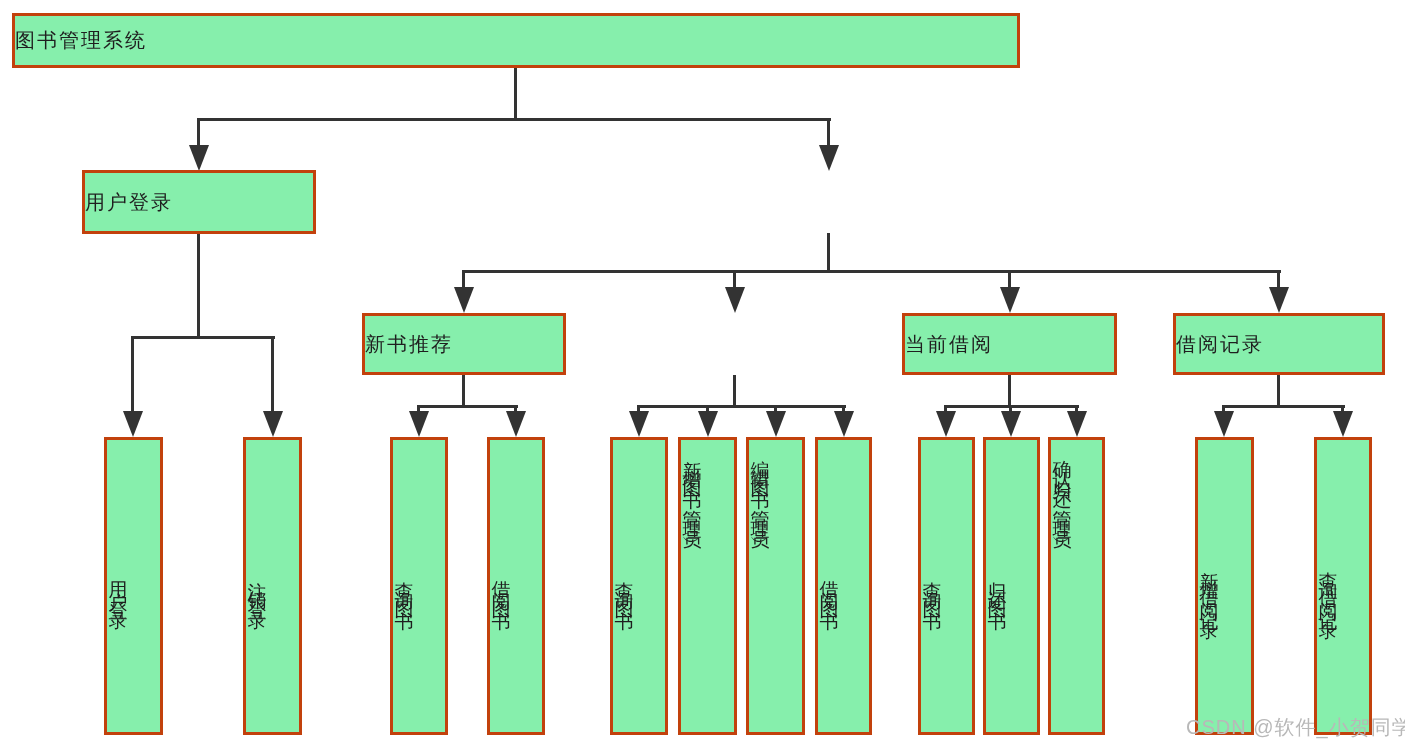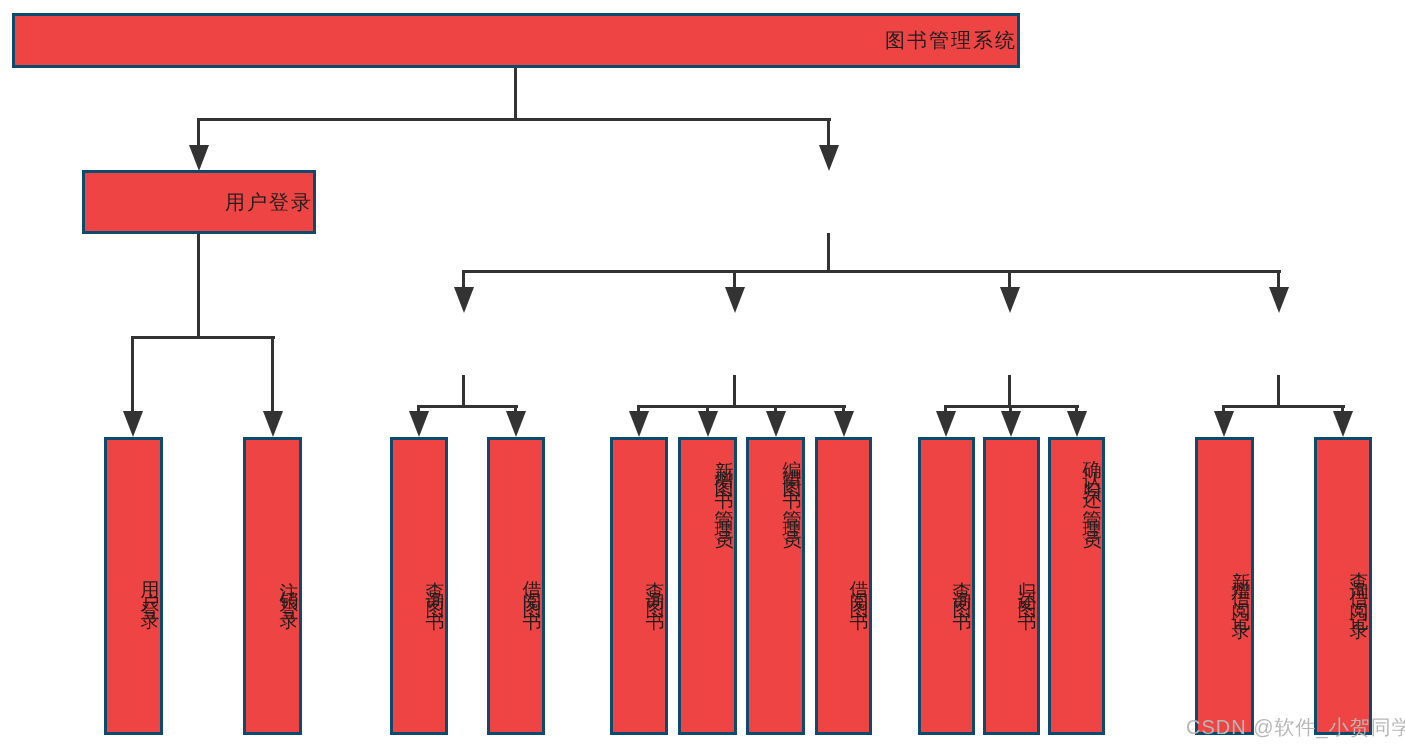--- a/index.html
+++ b/index.html
@@ -12,26 +12,26 @@
     position: relative;
     width: 1405px;
     height: 747px;
     background: #ffffff;
     overflow: hidden;
   }
   
   .node {
     position: absolute;
     box-sizing: border-box;
-    background: #ef4444;
-    border: 3px solid #0c4a6e;
+    background: #86efac;
+    border: 3px solid #c2410c;
     color: #1f1f1f;
     display: flex;
     align-items: center;
-    justify-content: flex-end;
+    justify-content: flex-start;
     font-size: 20px;
     letter-spacing: 2px;
     white-space: nowrap;
   }
   .vnode {
     font-size: 19px;
     letter-spacing: 0;
   }
   .vnode .vtext {
     writing-mode: vertical-lr;
@@ -142,20 +142,29 @@
   <div class="tri" style="left:1333px;top:411px;"></div>
 
   <div class="node" style="left:12px;top:13px;width:1008px;height:55px;">
     <span>图书管理系统</span>
   </div>
 
   <div class="node" style="left:82px;top:170px;width:234px;height:64px;">
     <span>用户登录</span>
   </div>
 
+  <div class="node" style="left:362px;top:313px;width:204px;height:62px;">
+    <span>新书推荐</span>
+  </div>
+  <div class="node" style="left:902px;top:313px;width:215px;height:62px;">
+    <span>当前借阅</span>
+  </div>
+  <div class="node" style="left:1173px;top:313px;width:212px;height:62px;">
+    <span>借阅记录</span>
+  </div>
 
   <div class="node vnode" style="left:104px;top:437px;width:59px;height:298px;">
     <span class="vtext">用户登录</span>
   </div>
   <div class="node vnode" style="left:243px;top:437px;width:59px;height:298px;">
     <span class="vtext">注销登录</span>
   </div>
 
   <div class="node vnode" style="left:390px;top:437px;width:58px;height:298px;">
     <span class="vtext">查询图书</span>

